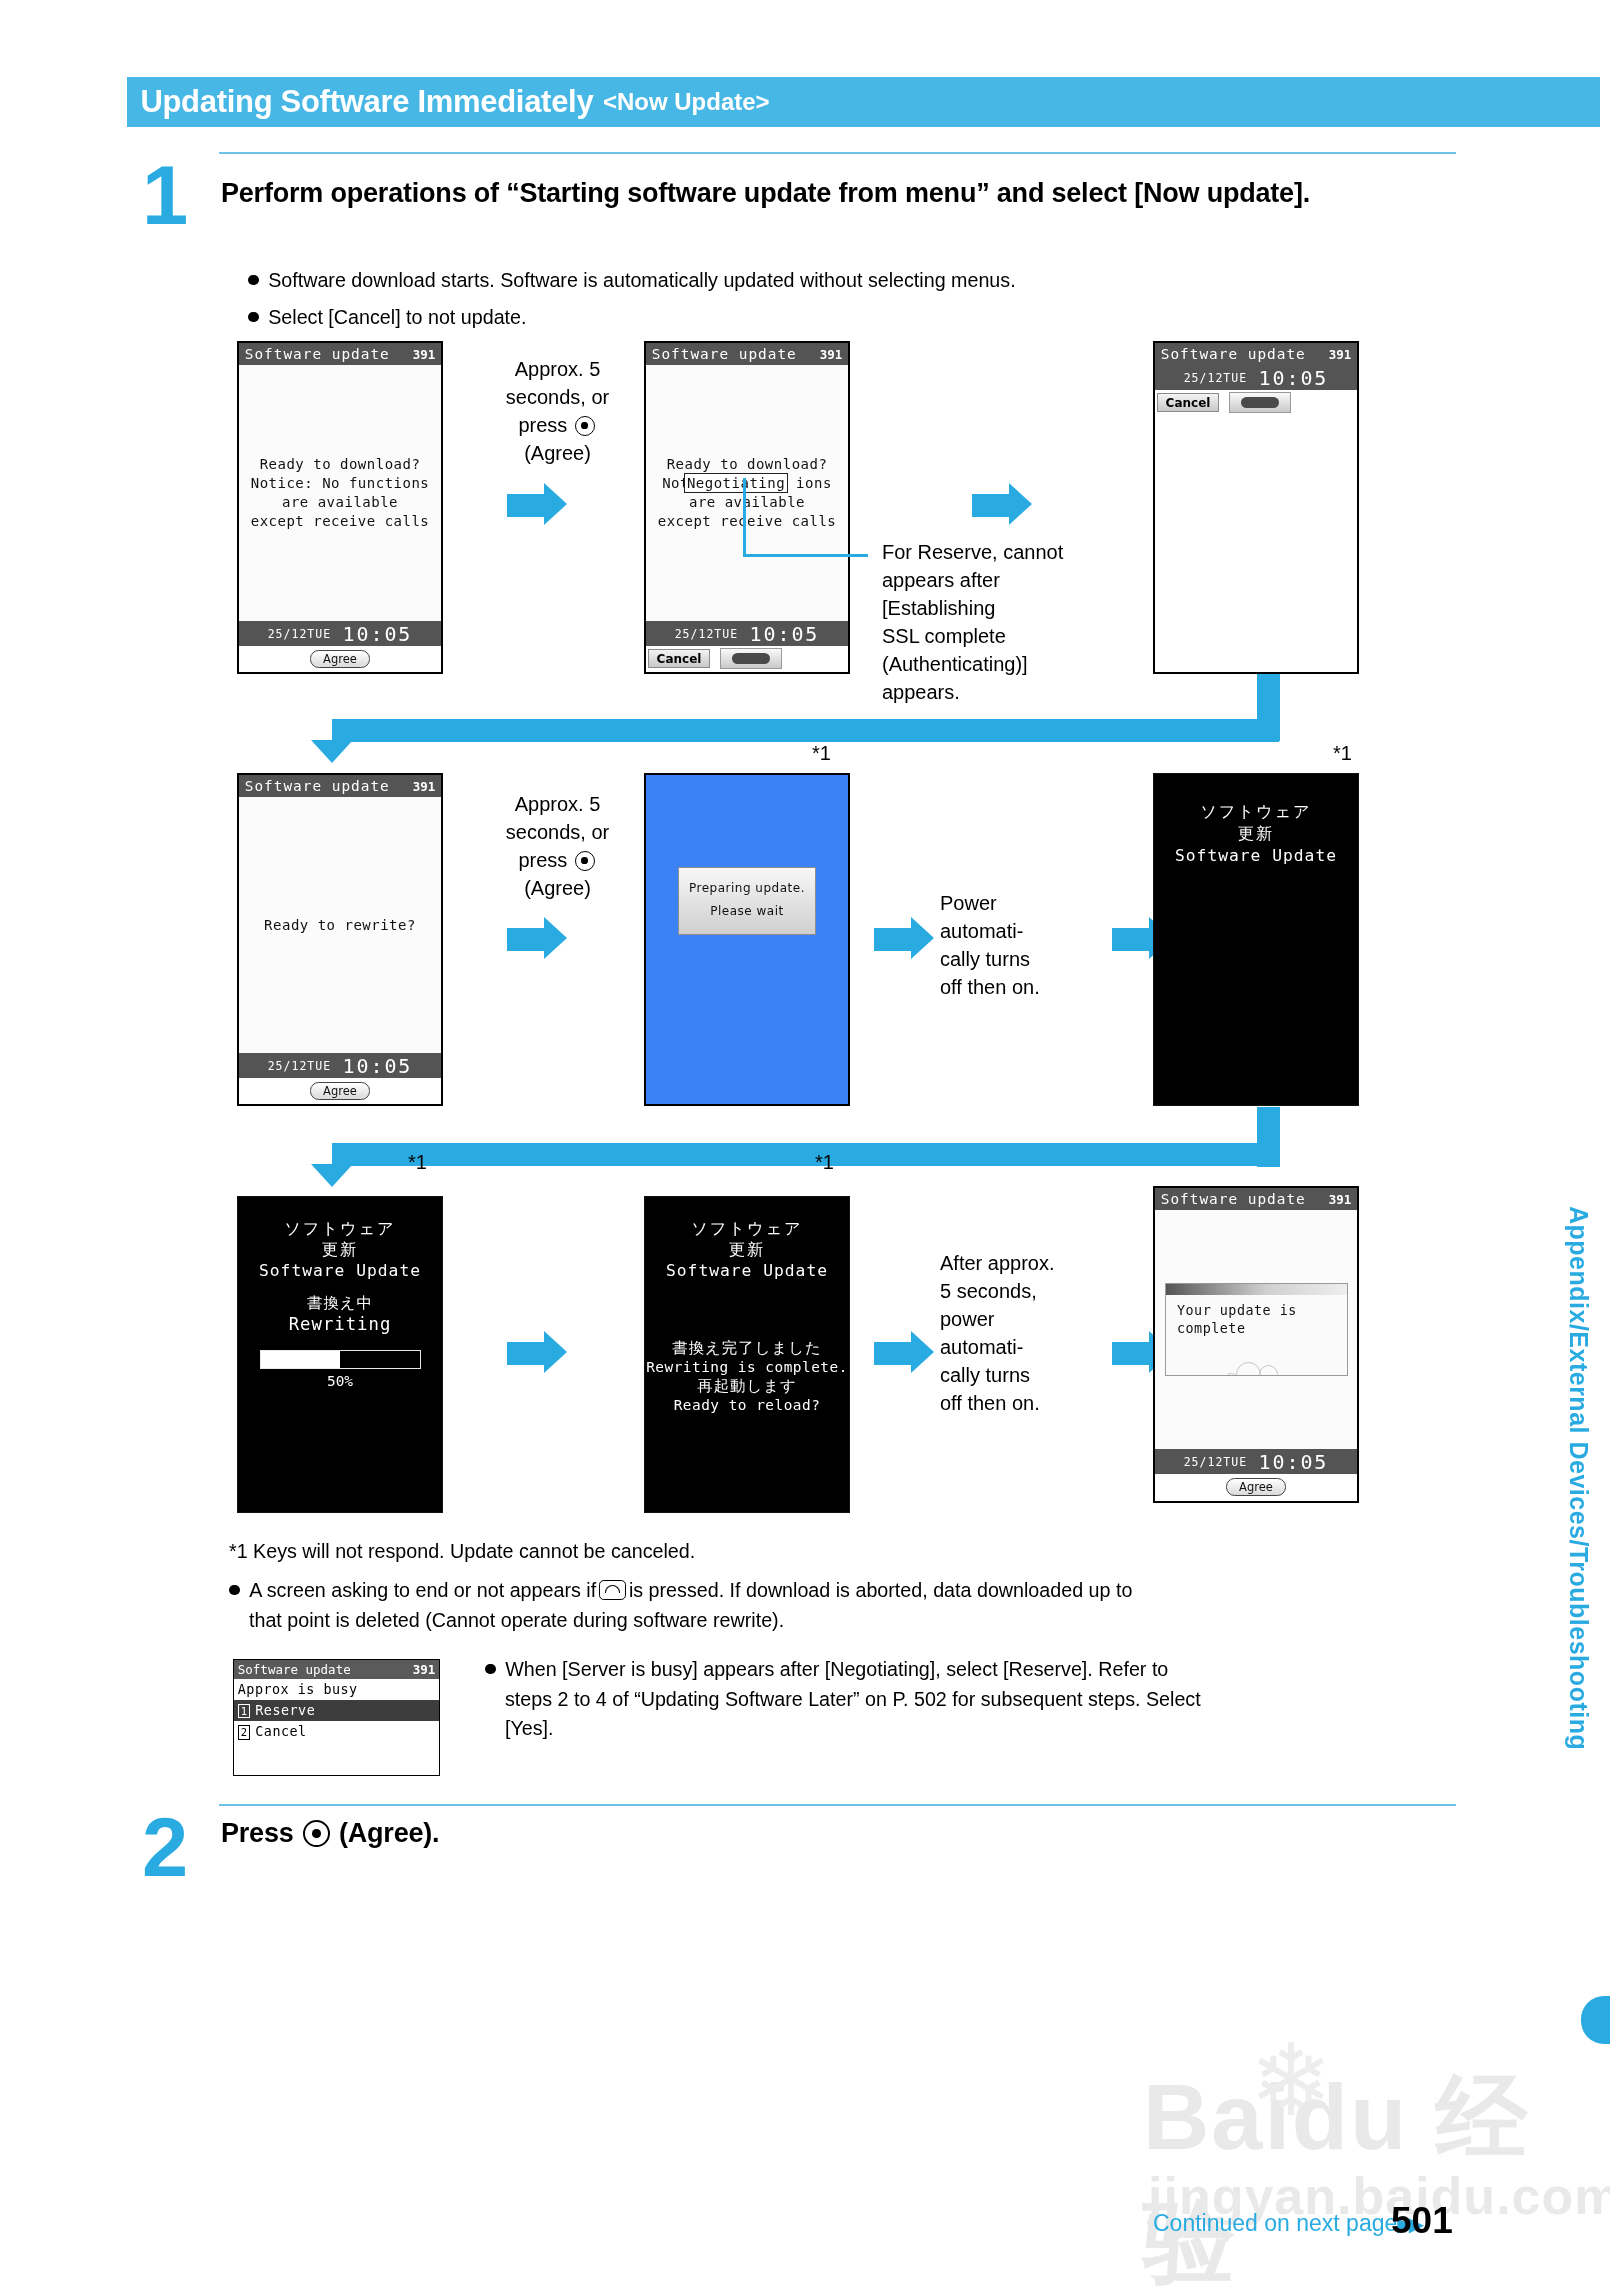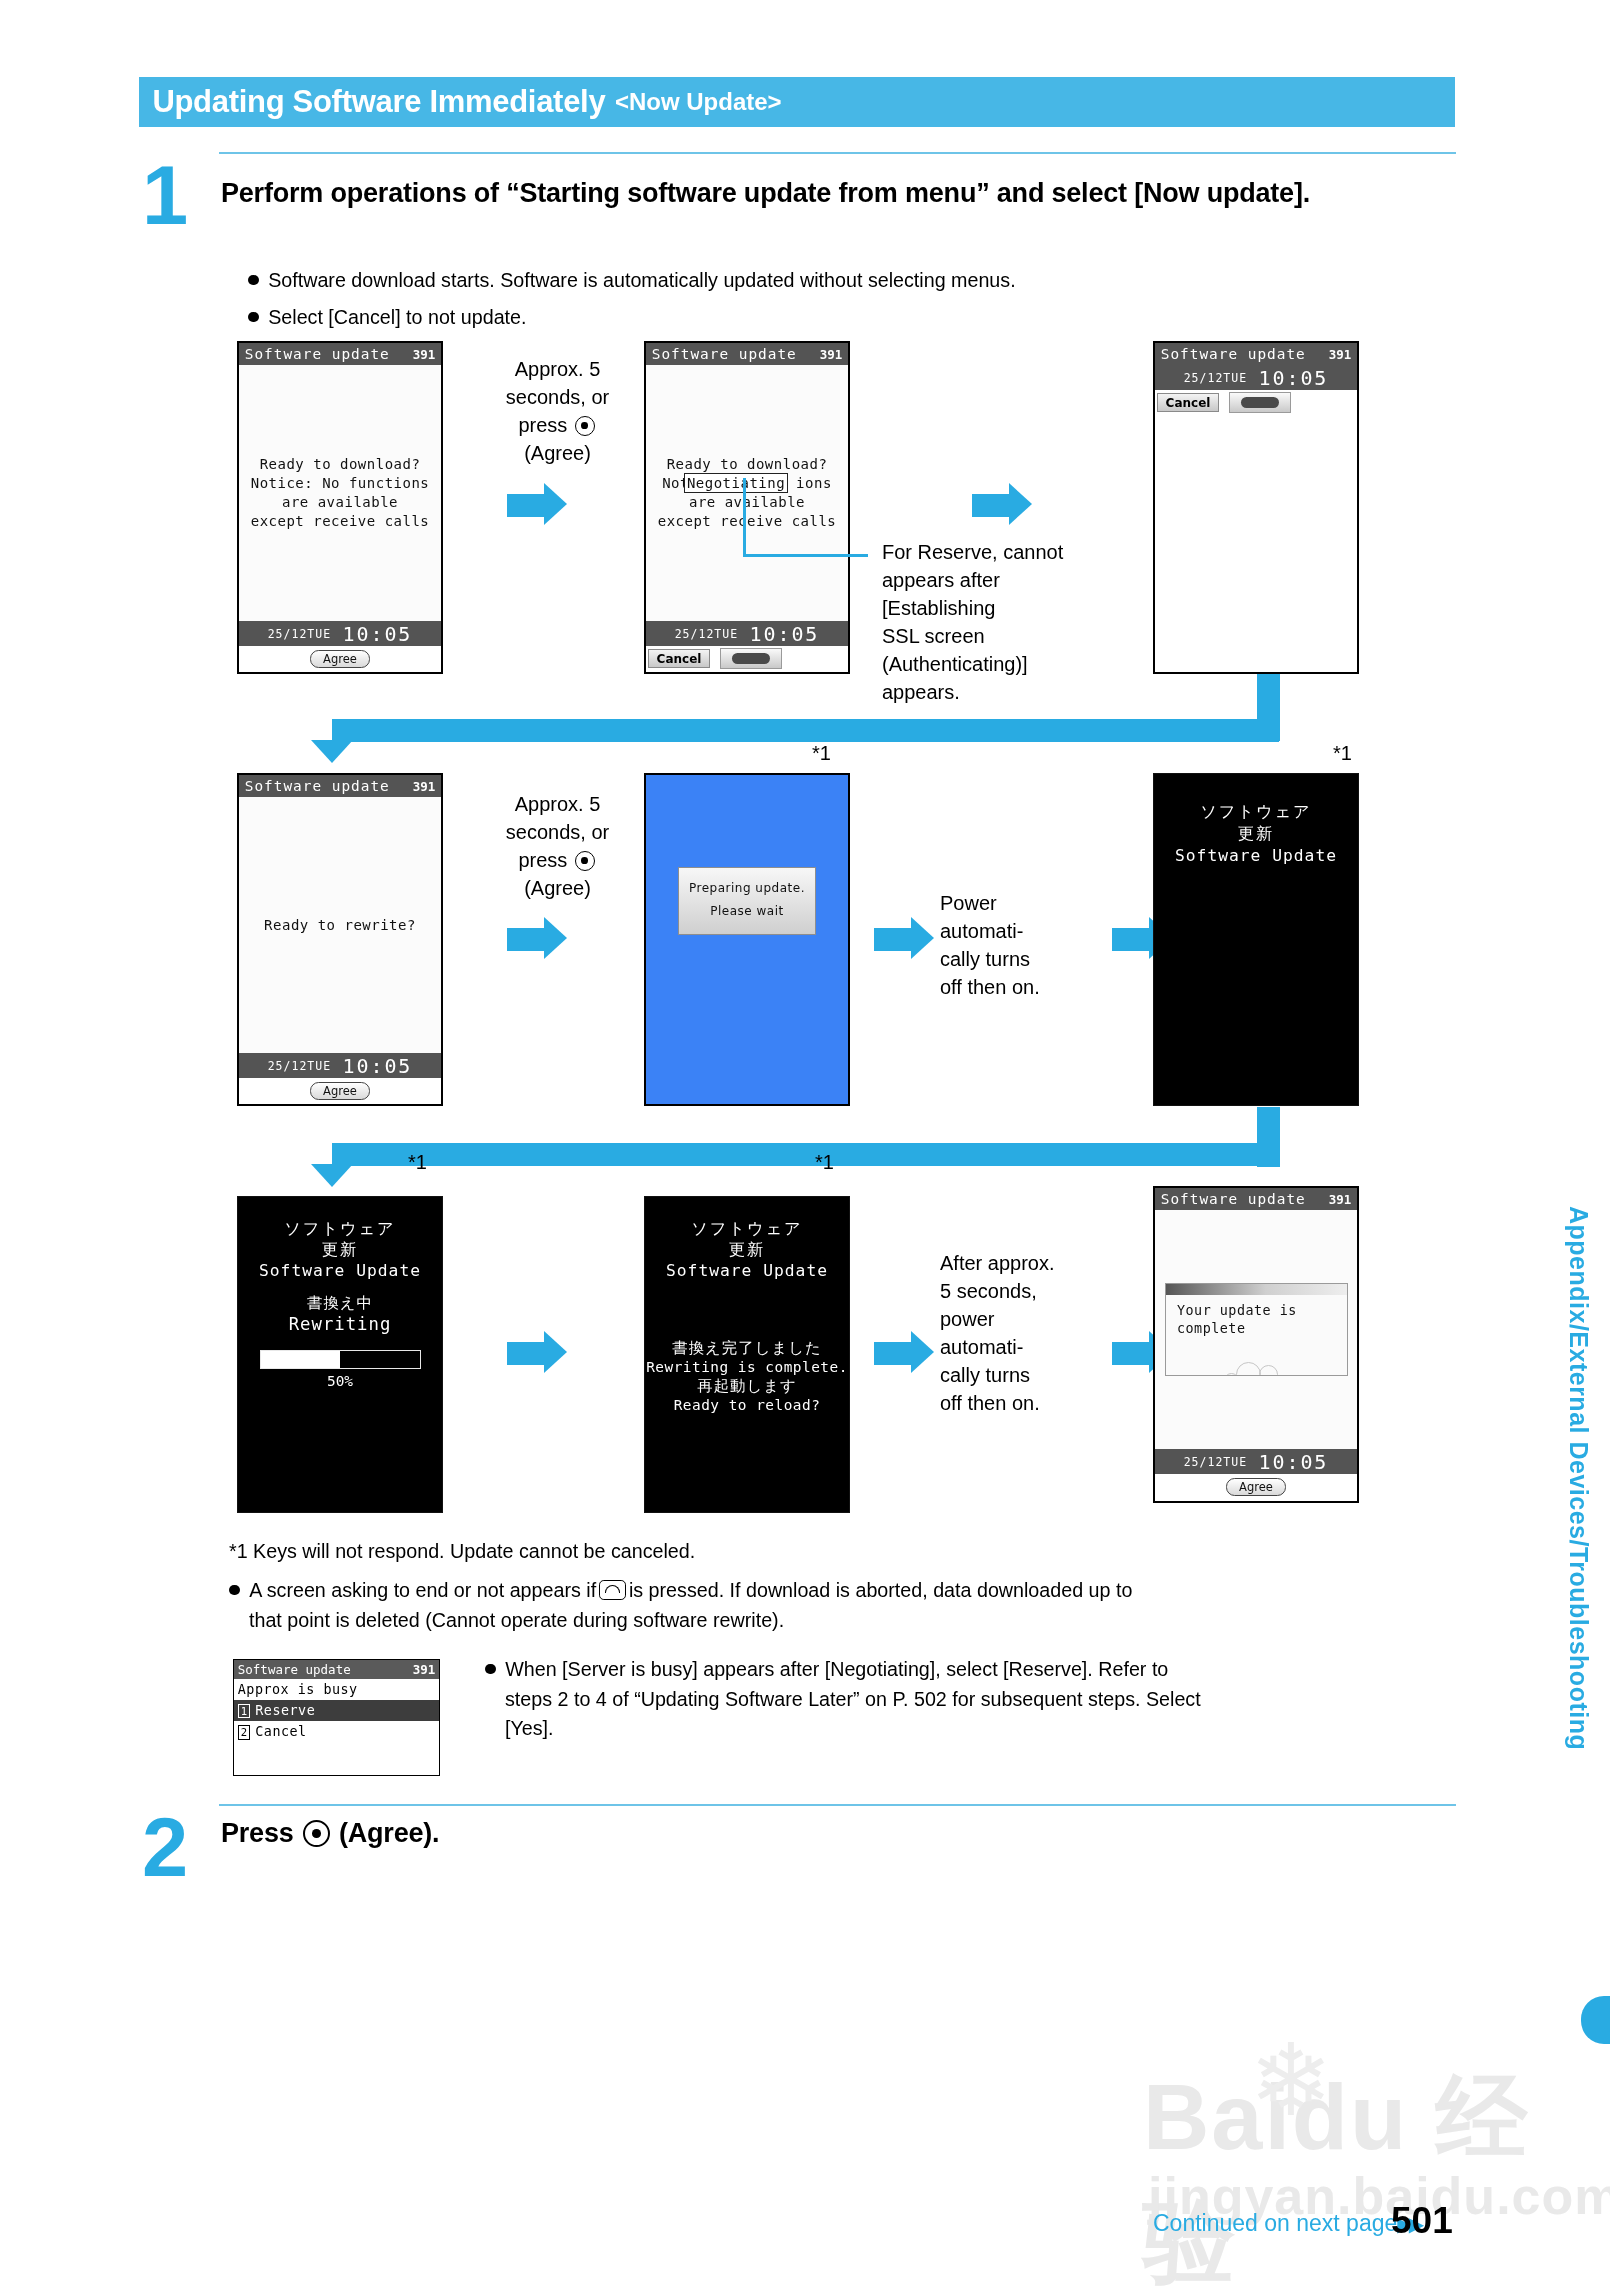--- a/index.html
+++ b/index.html
@@ -12,23 +12,23 @@
     height: 2286px;
     position: relative;
     font-family: "Liberation Sans", sans-serif;
     color: #000;
     overflow: hidden;
   }
 
   
   .banner {
     position: absolute;
-    left: 139px;
+    left: 127px;
     top: 77px;
-    width: 1316px;
+    width: 1473px;
     height: 50px;
     background: #47b7e6;
     display: flex;
     align-items: center;
     padding-left: 13.4px;
     box-sizing: border-box;
   }
   .banner-main {
     color: #fff;
     font-size: 31px;
@@ -501,21 +501,21 @@
   </div>
 </div>
 
 <div class="elbow-v" style="left:743px; top:478px; height:77px;"></div>
 <div class="elbow-h" style="left:743px; top:554px; width:125px;"></div>
 
 <div class="anno-l" style="left:882px; top:538px; width:240px;">
   <div>For Reserve, cannot</div>
   <div>appears after</div>
   <div>[Establishing</div>
-  <div>SSL screen</div>
+  <div>SSL complete</div>
   <div>(Authenticating)]</div>
   <div>appears.</div>
 </div>
 
 <div style="position:absolute; left:972px; top:483px;">
   <div class="arrow-body" style="left:0; top:10.6px; width:38px; height:23px;"></div>
   <div class="arrow-head-r" style="left:37px; top:0px;"></div>
 </div>
 
 <div class="phone" style="left:1153px; top:341px; width:206px; height:333px;">

